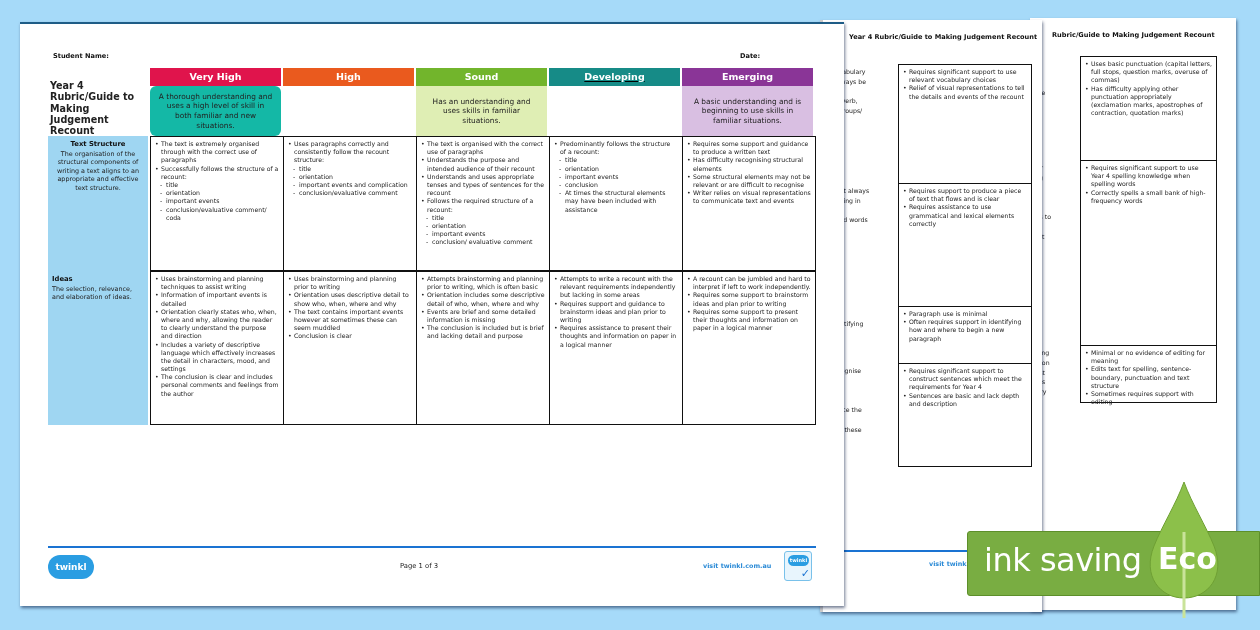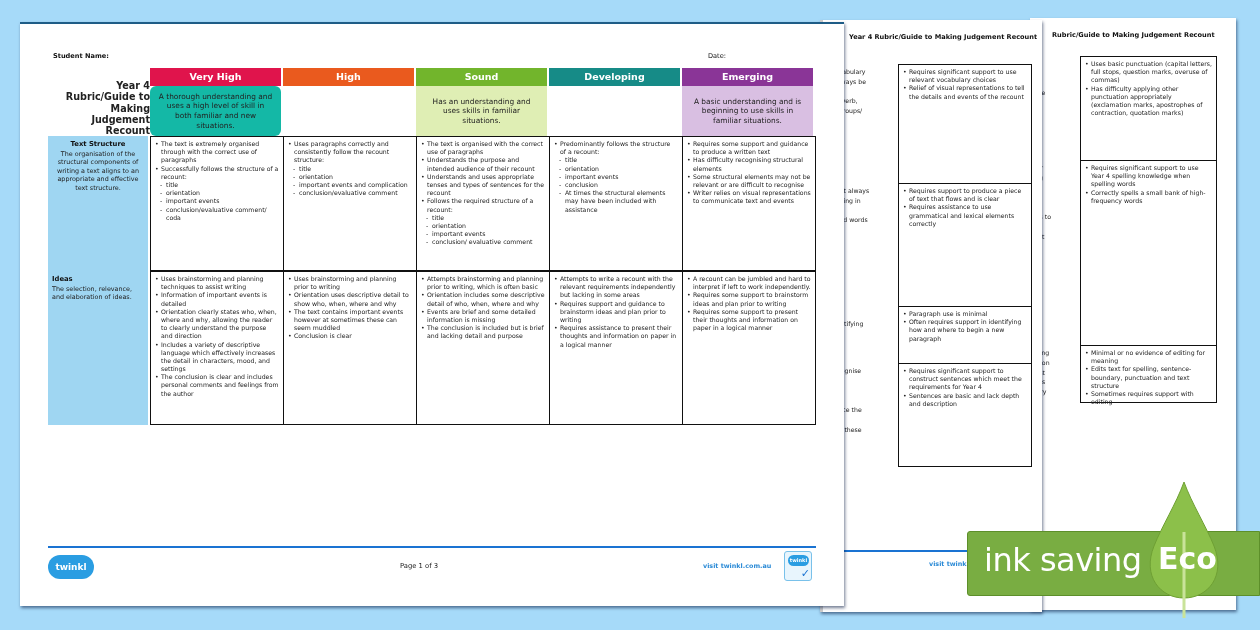--- a/index.html
+++ b/index.html
@@ -8,22 +8,22 @@
 
   .page { position: absolute; background: #fff; box-shadow: 1px 2px 3px rgba(0,20,60,0.55); overflow: hidden; }
   .page3 { left: 1030px; top: 18px; width: 206px; height: 592px; }
   .page2 { left: 820px; top: 20px; width: 222px; height: 592px; border-left: 3px solid #ccc; }
   .page1 { left: 20px; top: 22px; width: 824px; height: 584px; border-top: 2px solid #1e5c86; }
 
   .small-title { position: absolute; font-size: 6.6px; font-weight: bold; color: #111; white-space: nowrap; }
 
   
   .student { position: absolute; left: 33px; top: 28px; font-size: 6.6px; font-weight: bold; color: #111; }
-  .date { position: absolute; left: 647px; top: 28px; font-size: 6.6px; font-weight: normal; color: #111; padding-left: 41px; }
-  .doc-title { position: absolute; left: 30px; top: 56px; width: 100px; text-align: right; font-size: 9.6px; font-weight: bold; color: #222; line-height: 1.18; }
+  .date { position: absolute; left: 679px; top: 28px; font-size: 6.6px; font-weight: bold; color: #111; padding-left: 41px; }
+  .doc-title { position: absolute; left: 30px; top: 56px; width: 100px; text-align: left; font-size: 9.6px; font-weight: bold; color: #222; line-height: 1.18; }
 
   .level { position: absolute; top: 44px; width: 131px; height: 68px; }
   .level .head { height: 18px; color: #fff; font-weight: bold; font-size: 9.5px; text-align: center; line-height: 18px; }
   .level .desc { height: 50px; font-size: 7.4px; color: #222; text-align: center; display: flex; align-items: center; justify-content: center; padding: 0 8px; line-height: 1.3; }
 
   .crit { position: absolute; left: 28px; background: #9fd6f2; padding: 4px 4px; }
   .crit .name { font-size: 6.8px; font-weight: bold; color: #111; margin-bottom: 2px; }
   .crit .text { font-size: 6.4px; color: #222; line-height: 1.32; }
 
   .cell { position: absolute; border: 1.5px solid #111; background: #fff; padding: 3px 4px; font-size: 6.2px; line-height: 1.32; color: #222; }
@@ -178,21 +178,21 @@
         <div class="head" style="background: rgb(224, 20, 76);">Very High</div>
         <div class="desc" style="background: #14b8a6; border-radius: 6px;">A thorough understanding and uses a high level of skill in both familiar and new situations.</div>
       </div>
       <div class="level" style="left: 263px;">
         <div class="head" style="background: rgb(234, 90, 30);">High</div>
       </div>
       <div class="level" style="left: 396px;">
         <div class="head" style="background: rgb(114, 181, 44);">Sound</div>
         <div class="desc" style="background: rgb(223, 238, 180);">Has an understanding and uses skills in familiar situations.</div>
       </div>
-      <div class="level" style="left: 529px;">
+      <div class="level" style="left: 529px; text-decoration: underline;">
         <div class="head" style="background: rgb(22, 139, 135);">Developing</div>
       </div>
       <div class="level" style="left: 662px;">
         <div class="head" style="background: rgb(138, 53, 151);">Emerging</div>
         <div class="desc" style="background: rgb(217, 191, 226);">A basic understanding and is beginning to use skills in familiar situations.</div>
       </div>
     </div>
   <div id="rubric">
       <div class="crit" style="top: 112px; width: 100px; height: 135px; text-align: center;">
         <div class="name">Text Structure</div>

